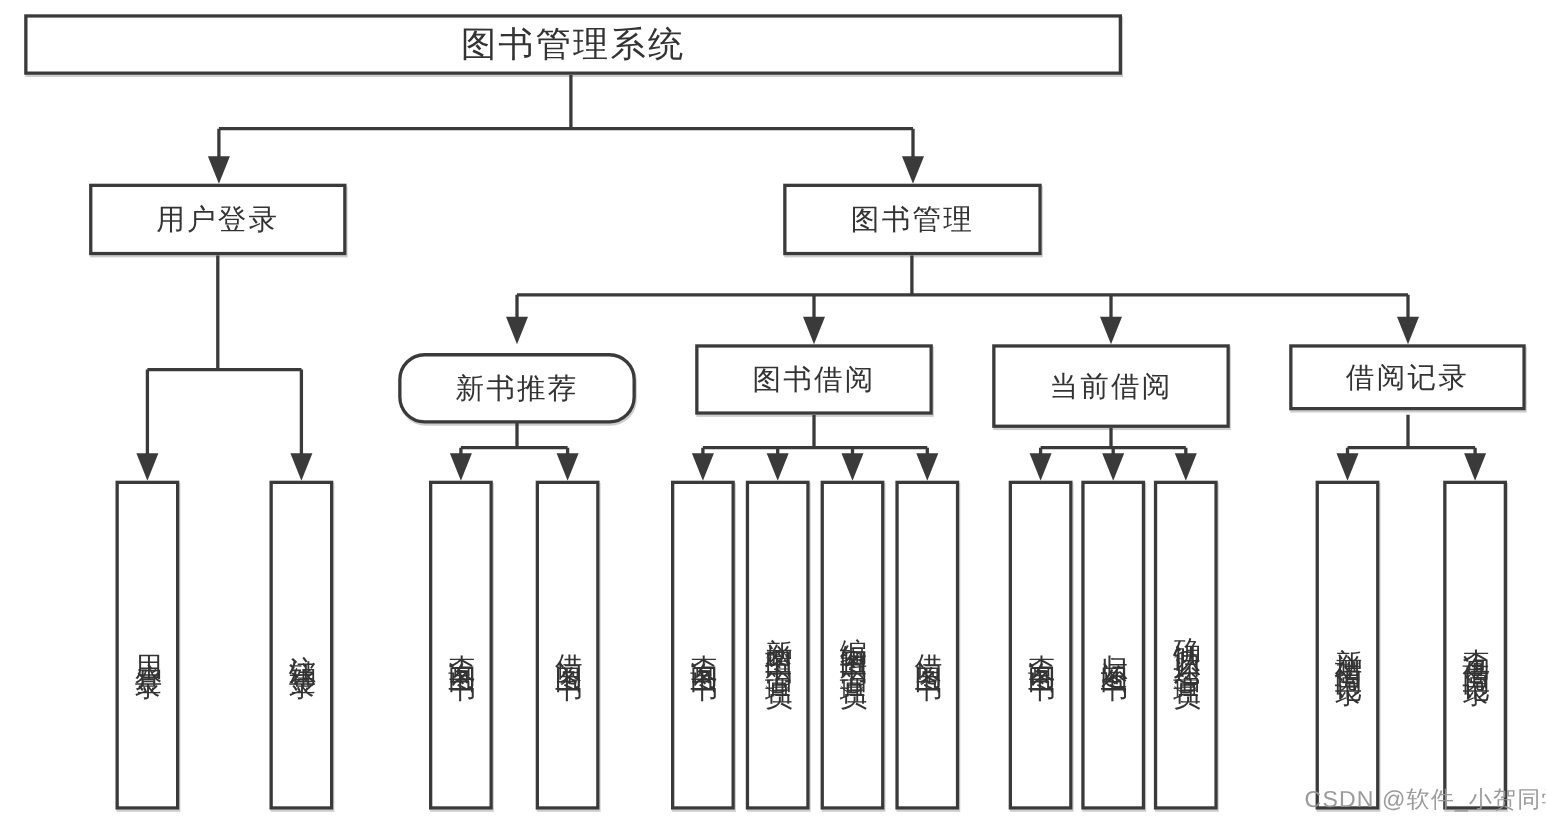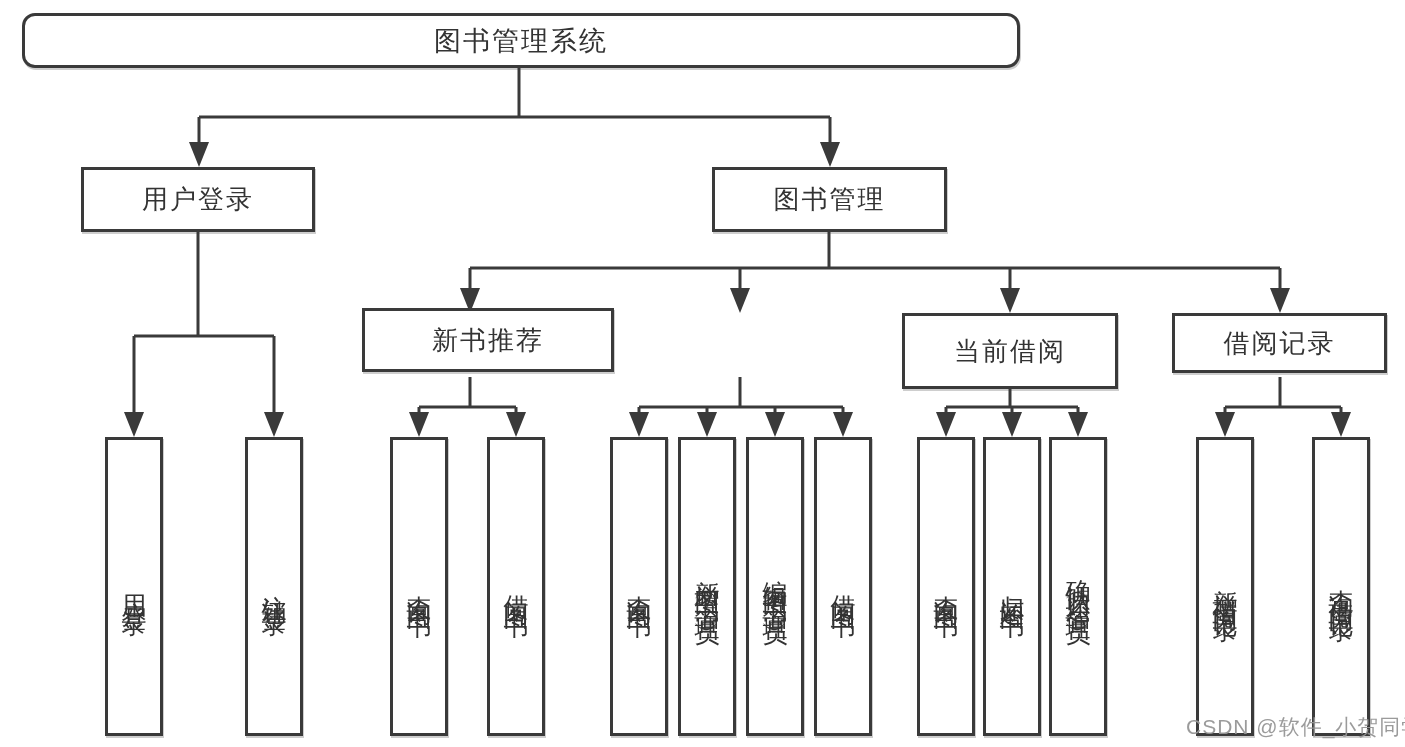--- a/index.html
+++ b/index.html
@@ -12,21 +12,21 @@
     background:#ffffff;
     border:3px solid #3a3a3a;
     display:flex;
     align-items:center;
     justify-content:center;
     color:#333333;
     z-index:1;
     box-shadow:1px 2px 0 rgba(60,60,60,0.25);
   }
   .h-node{font-size:26px;letter-spacing:2px;white-space:nowrap;}
-  .root-node{font-size:27px;letter-spacing:2px;border-radius:13px;}
+  .root-node{font-size:32px;letter-spacing:2px;}
   .v-node{width:58px;height:299px;top:437px;}
   .v-node span{
     writing-mode:vertical-rl;
     font-size:25px;
     letter-spacing:6px;
     line-height:1;
     white-space:nowrap;
   }
   .watermark{
     position:absolute;
@@ -84,21 +84,22 @@
       <polygon points="1215,412 1235,412 1225,437"></polygon>
       <polygon points="1331,412 1351,412 1341,437"></polygon>
     </g>
   </svg>
 
   <div class="node root-node" style="left:22px;top:13px;width:998px;height:55px;">图书管理系统</div>
 
   <div class="node h-node" style="left:81px;top:167px;width:234px;height:65px;">用户登录</div>
   <div class="node h-node" style="left:712px;top:167px;width:235px;height:65px;">图书管理</div>
 
-  <div class="node h-node" style="left:362px;top:308px;width:252px;height:64px;">新书推荐</div>
+  <div class="node h-node" style="left:362px;top:321px;width:216px;height:64px;border-radius:24px;">新书推荐</div>
+  <div class="node h-node" style="left:632px;top:313px;width:216px;height:64px;">图书借阅</div>
   <div class="node h-node" style="left:902px;top:313px;width:216px;height:76px;">当前借阅</div>
   <div class="node h-node" style="left:1172px;top:313px;width:215px;height:60px;">借阅记录</div>
 
   <div class="node v-node" style="left:105px;">
     <span>用户登录</span>
   </div>
   <div class="node v-node" style="left:245px;">
     <span>注销登录</span>
   </div>
   <div class="node v-node" style="left:390px;">

